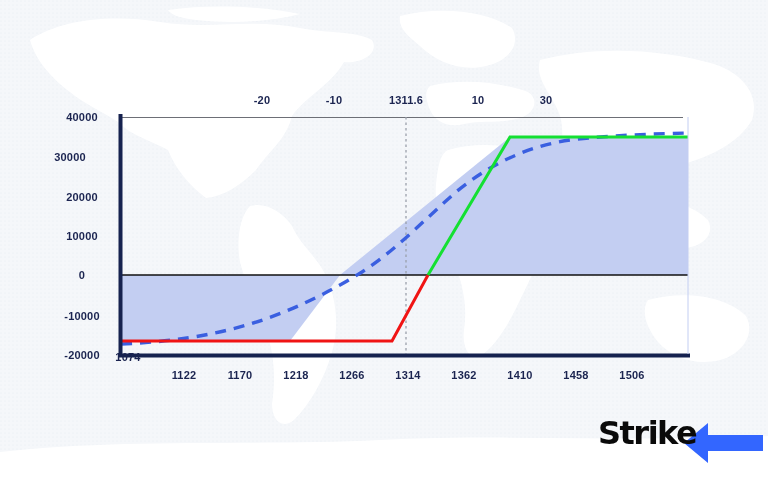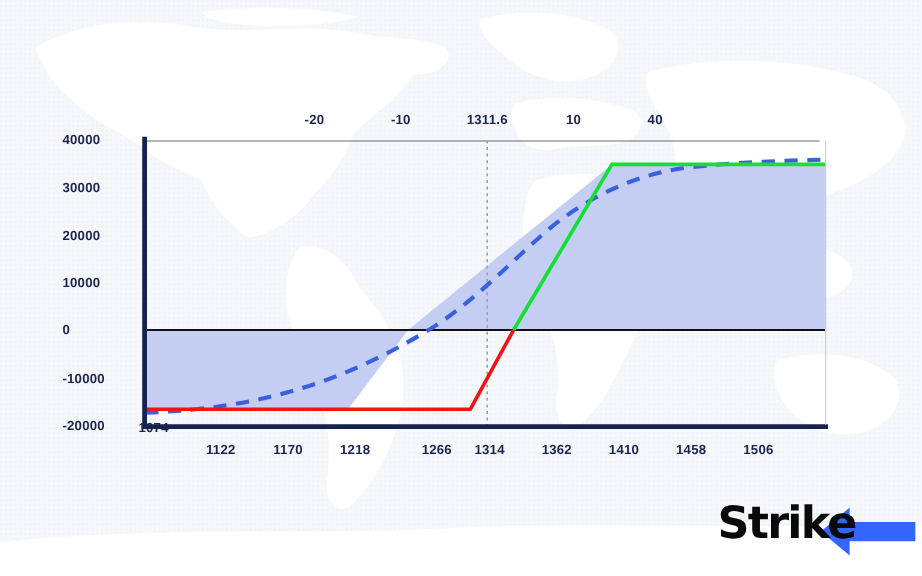--- a/index.html
+++ b/index.html
@@ -12,31 +12,31 @@
   #stage{position:absolute;left:0;top:0;width:768px;height:480px;}
   .layer{position:absolute;left:0;top:0;width:768px;height:480px;}
   .tick{
     position:absolute;
     font-size:11px;
     font-weight:bold;
     color:#1b2450;
     letter-spacing:0.2px;
     white-space:nowrap;
   }
-  .ytick{text-align:left;transform:translateY(-50%);}
+  .ytick{text-align:center;transform:translateY(-50%);}
   .xtick{text-align:center;transform:translateX(-50%);}
   .toptick{text-align:center;transform:translateX(-50%);}
   #logo{
     position:absolute;
     left:598px;top:414px;
     width:165px;height:58px;
   }
   #logo-text{
     position:absolute;left:0;top:0;
-    font-size:37px;font-weight:bold;
+    font-size:32px;font-weight:bold;
     color:#0a0a0a;
     letter-spacing:-1.5px;
     font-family:"DejaVu Sans", sans-serif;
   }
 </style>
 </head>
 <body>
 
 <div id="stage">
 
@@ -105,43 +105,43 @@
 
     <path fill="none" stroke="#14e032" stroke-width="3" stroke-linejoin="miter" stroke-linecap="butt" d="M428,275 L510,137 L688,137"></path>
 
     <line x1="120.5" y1="114" x2="120.5" y2="357" stroke="#16224f" stroke-width="4"></line>
     <line x1="118" y1="355.5" x2="690" y2="355.5" stroke="#16224f" stroke-width="4"></line>
 
     <line x1="688" y1="117" x2="688" y2="354" stroke="#c3cef2" stroke-width="1"></line>
   </svg>
 
   <div class="tick ytick" style="left:52px;top:117px;width:60px;">40000</div>
-  <div class="tick ytick" style="left:52px;top:157px;width:60px;">30000</div>
+  <div class="tick ytick" style="left:40px;top:157px;width:60px;">30000</div>
   <div class="tick ytick" style="left:52px;top:197px;width:60px;">20000</div>
   <div class="tick ytick" style="left:52px;top:236px;width:60px;">10000</div>
   <div class="tick ytick" style="left:52px;top:275px;width:60px;">0</div>
   <div class="tick ytick" style="left:52px;top:316px;width:60px;">-10000</div>
   <div class="tick ytick" style="left:52px;top:355px;width:60px;">-20000</div>
 
   <div class="tick xtick" style="left:128px;top:351px;">1074</div>
   <div class="tick xtick" style="left:184px;top:369px;text-align:center;">1122</div>
   <div class="tick xtick" style="left:240px;top:369px;">1170</div>
   <div class="tick xtick" style="left:296px;top:369px;text-align:right;">1218</div>
-  <div class="tick xtick" style="left:364px;top:369px;">1266</div>
+  <div class="tick xtick" style="left:352px;top:369px;">1266</div>
   <div class="tick xtick" style="left:408px;top:369px;">1314</div>
   <div class="tick xtick" style="left:464px;top:369px;">1362</div>
   <div class="tick xtick" style="left:520px;top:369px;">1410</div>
   <div class="tick xtick" style="left:576px;top:369px;">1458</div>
   <div class="tick xtick" style="left:632px;top:369px;">1506</div>
 
   <div class="tick toptick" style="left:262px;top:94px;">-20</div>
   <div class="tick toptick" style="left:334px;top:94px;">-10</div>
   <div class="tick toptick" style="left:406px;top:94px;">1311.6</div>
   <div class="tick toptick" style="left:478px;top:94px;">10</div>
-  <div class="tick toptick" style="left:546px;top:94px;">40</div>
+  <div class="tick toptick" style="left:546px;top:94px;">30</div>
 
   <div id="logo">
     <svg width="165" height="58" viewBox="0 0 165 58" style="position:absolute;left:0;top:0;">
       <path d="M86,29 L110,9 L110,21 L165,21 L165,37 L110,37 L110,49 Z" fill="#3366ff"></path>
     </svg>
     <div id="logo-text">Strike</div>
   </div>
 
 </div>
 

